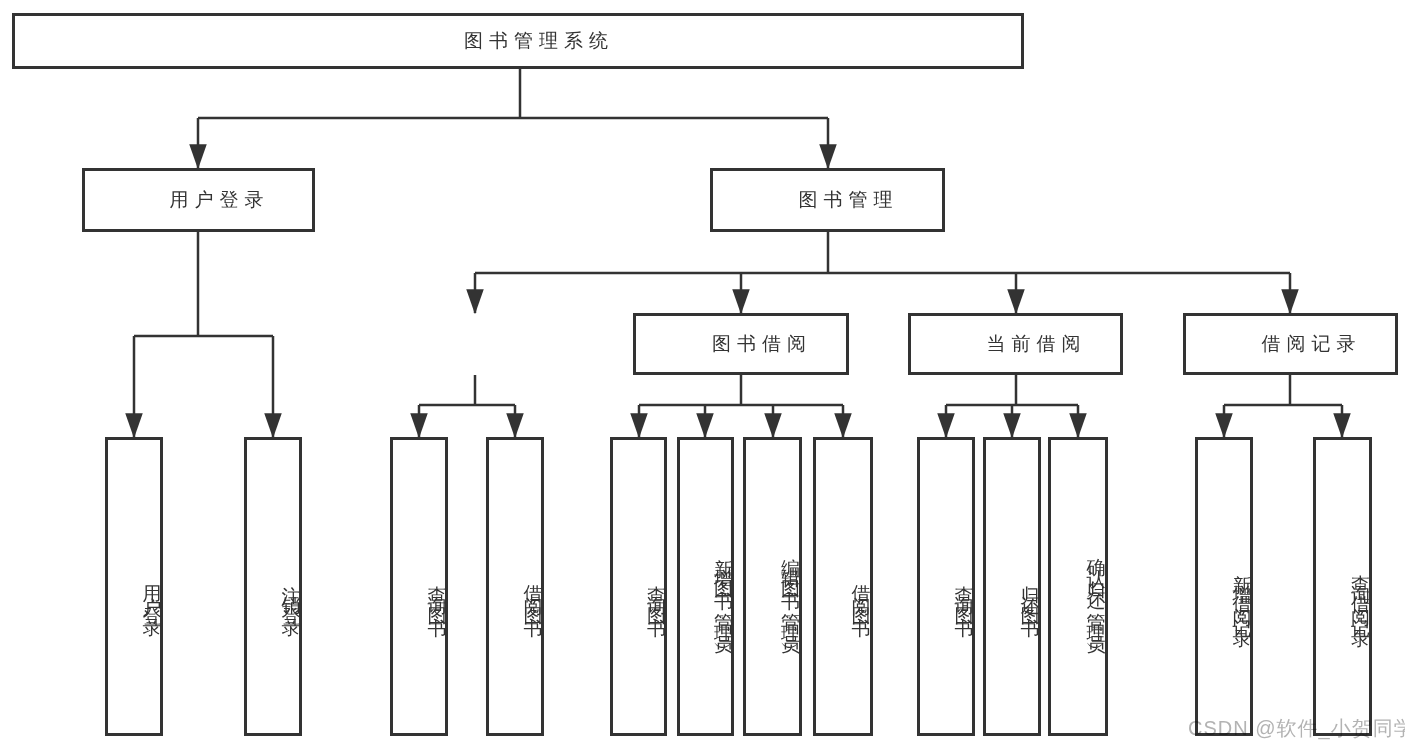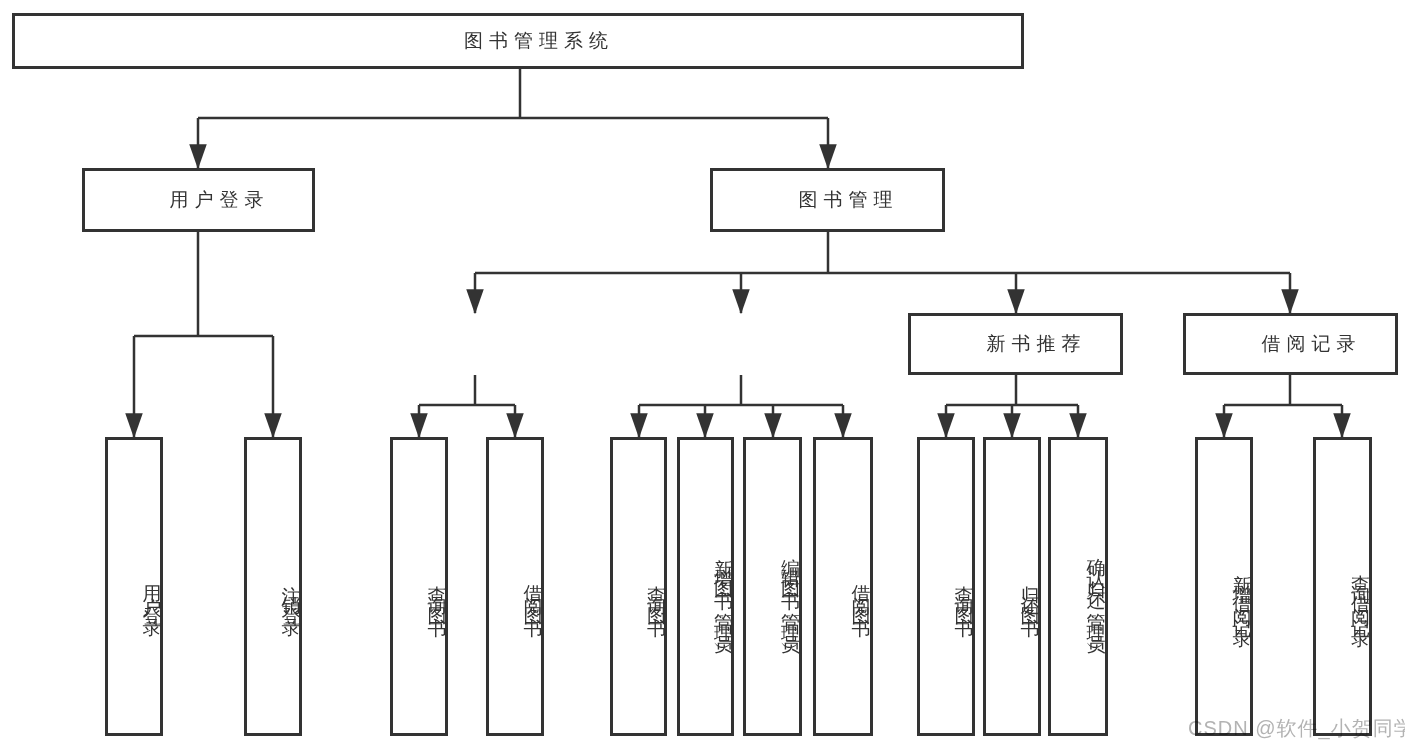--- a/index.html
+++ b/index.html
@@ -120,22 +120,25 @@
     <span>图书管理系统</span>
   </div>
 
   <div class="node h-node" style="left:82px; top:168px; width:233px; height:64px;">
     <span>用户登录</span>
   </div>
   <div class="node h-node" style="left:710px; top:168px; width:235px; height:64px;">
     <span>图书管理</span>
   </div>
 
+  <div class="node h-node" style="left:633px; top:313px; width:216px; height:62px;">
+    <span>图书借阅</span>
+  </div>
   <div class="node h-node" style="left:908px; top:313px; width:215px; height:62px;">
-    <span>新书推荐</span>
+    <span>当前借阅</span>
   </div>
   <div class="node h-node" style="left:1183px; top:313px; width:215px; height:62px;justify-content:center;">
     <span>借阅记录</span>
   </div>
 
   <div class="node v-node" style="left:105px; top:437px; width:58px; height:299px;">
     <span>用户登录</span>
   </div>
   <div class="node v-node" style="left:244px; top:437px; width:58px; height:299px;">
     <span>注销登录</span>

